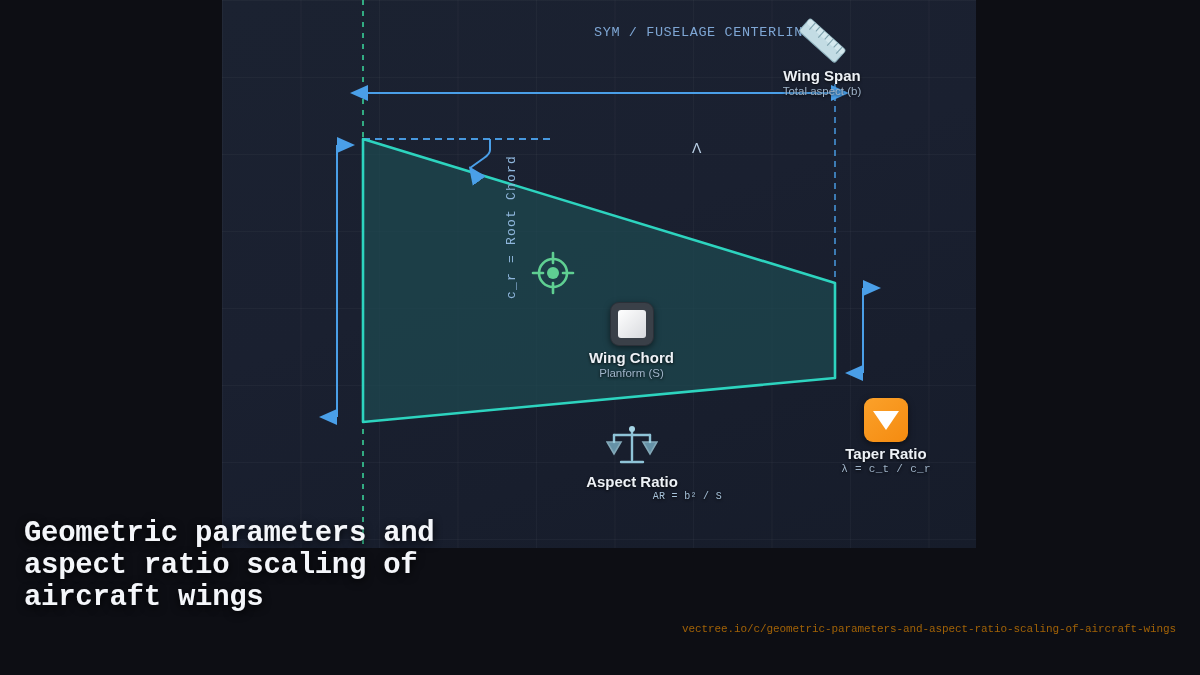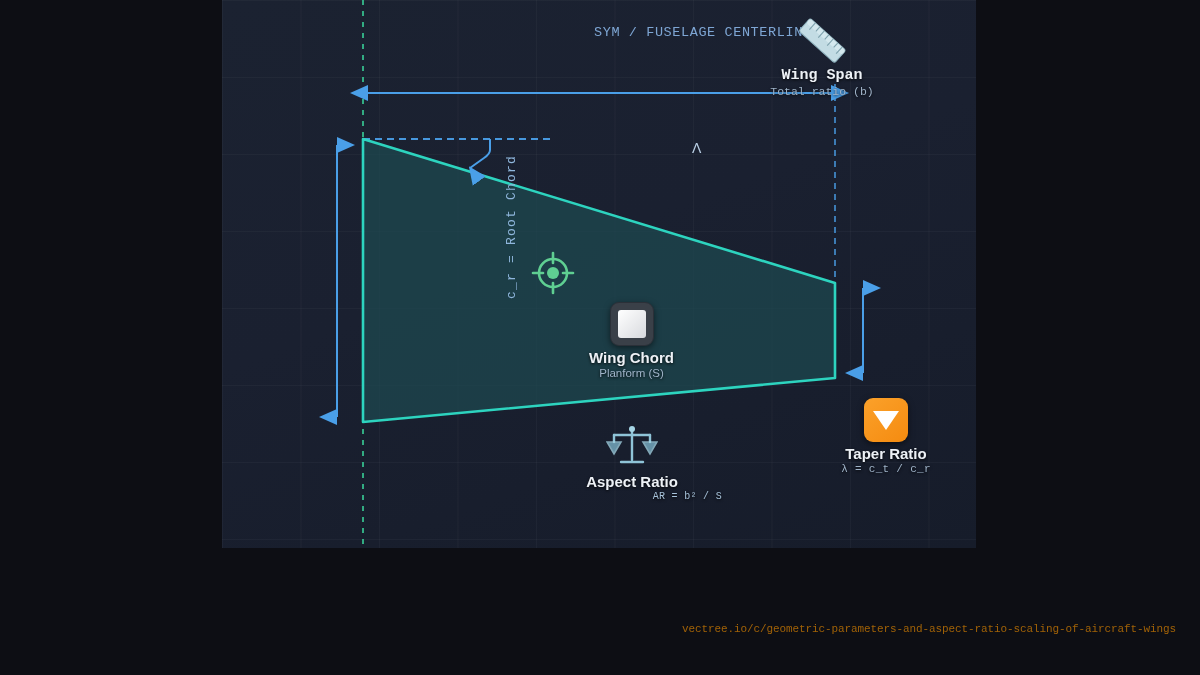--- a/index.html
+++ b/index.html
@@ -161,38 +161,38 @@
 
       <path d="M268,139 L268,150 Q268,154 262,158 L248,168" fill="none" stroke="#4a9fe8" stroke-width="2" marker-end="url(#arrSw)"></path>
     </svg>
 
     <div class="lbl mono sym-label">SYM / FUSELAGE CENTERLINE</div>
 
     <div class="rot-label mono">c_r = Root Chord</div>
 
     <div class="lambda-glyph">Λ</div>
 
-    <div class="marker" style="left:530px; top:18px; width:140px;font-family:Liberation Mono, monospace;">
+    <div class="marker" style="left:530px; top:18px; width:140px;">
       <svg class="ico ico-ruler" viewBox="0 0 56 46">
         <g transform="rotate(42 28 23)">
           <rect x="4" y="14" width="48" height="17" rx="2.5" fill="#c3dce4" stroke="#8fb3bf" stroke-width="1"></rect>
           <rect x="4" y="14" width="48" height="6" rx="2.5" fill="#dcecf2" opacity=".7"></rect>
           <g stroke="#7ea2ad" stroke-width="1.1">
             <line x1="11" y1="14" x2="11" y2="23"></line>
               <line x1="17" y1="14" x2="17" y2="20"></line>
             <line x1="23" y1="14" x2="23" y2="23"></line>
               <line x1="29" y1="14" x2="29" y2="20"></line>
             <line x1="35" y1="14" x2="35" y2="23"></line>
               <line x1="41" y1="14" x2="41" y2="20"></line>
             <line x1="47" y1="14" x2="47" y2="23"></line>
           </g>
         </g>
       </svg>
       <div class="m-title">Wing Span</div>
-      <div class="m-sub">Total ratio (b)</div>
+      <div class="m-sub">Total aspect (b)</div>
     </div>
 
 
     <div class="marker" style="left:308px; top:250px; width:46px;">
       <svg class="ico ico-cross" viewBox="0 0 46 46">
         <circle cx="23" cy="23" r="14" fill="none" stroke="#5fcf92" stroke-width="2.6"></circle>
         <circle cx="23" cy="23" r="6" fill="#5fcf92"></circle>
         <g stroke="#5fcf92" stroke-width="2.6" stroke-linecap="round">
           <line x1="23" y1="3" x2="23" y2="13"></line>
           <line x1="23" y1="33" x2="23" y2="43"></line>
@@ -231,16 +231,17 @@
         <path d="M37,18 L51,18 L44,30 Z" fill="#7fb8cf" opacity=".75" stroke="#a6d6e6" stroke-width="1.6"></path>
         <circle cx="26" cy="5" r="3" fill="#a6d6e6"></circle>
       </svg>
       <div class="m-title">Aspect Ratio</div>
       <div class="m-sub mono" style="font-size:10px; color:#a8c4dc;text-align:right;">AR = b² / S</div>
     </div>
 
   </div>
 
 
+  <div class="title">Geometric parameters and aspect ratio scaling of aircraft wings</div>
 
   <div class="url mono">vectree.io/c/geometric-parameters-and-aspect-ratio-scaling-of-aircraft-wings</div>
 
 </div>
 
 </body></html>

